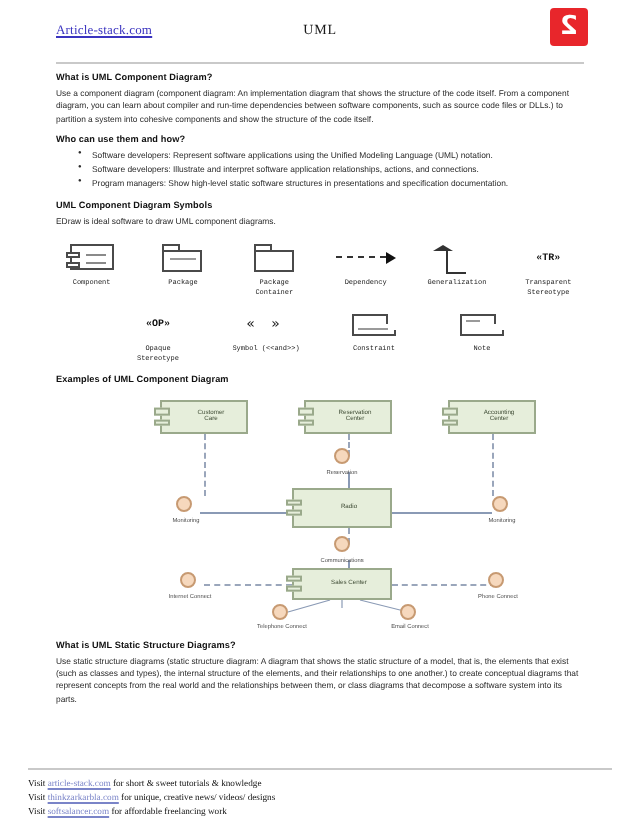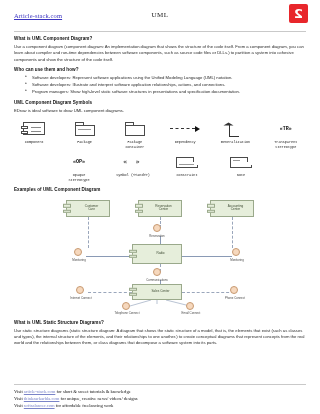--- a/index.html
+++ b/index.html
@@ -8,21 +8,21 @@
     margin: 0; padding: 0;
     width: 320px; height: 414px;
     background: #ffffff;
     font-family: "Liberation Sans", sans-serif;
     overflow: hidden;
   }
   #page {
     position: relative;
     width: 320px; height: 414px;
     background: #fff;
-    padding: 0 14px;
+    padding: 0 28px;
   }
 
   
   .hdr {
     position: relative;
     height: 30px;
     display: flex;
     align-items: center;
   }
   .hdr-link {

